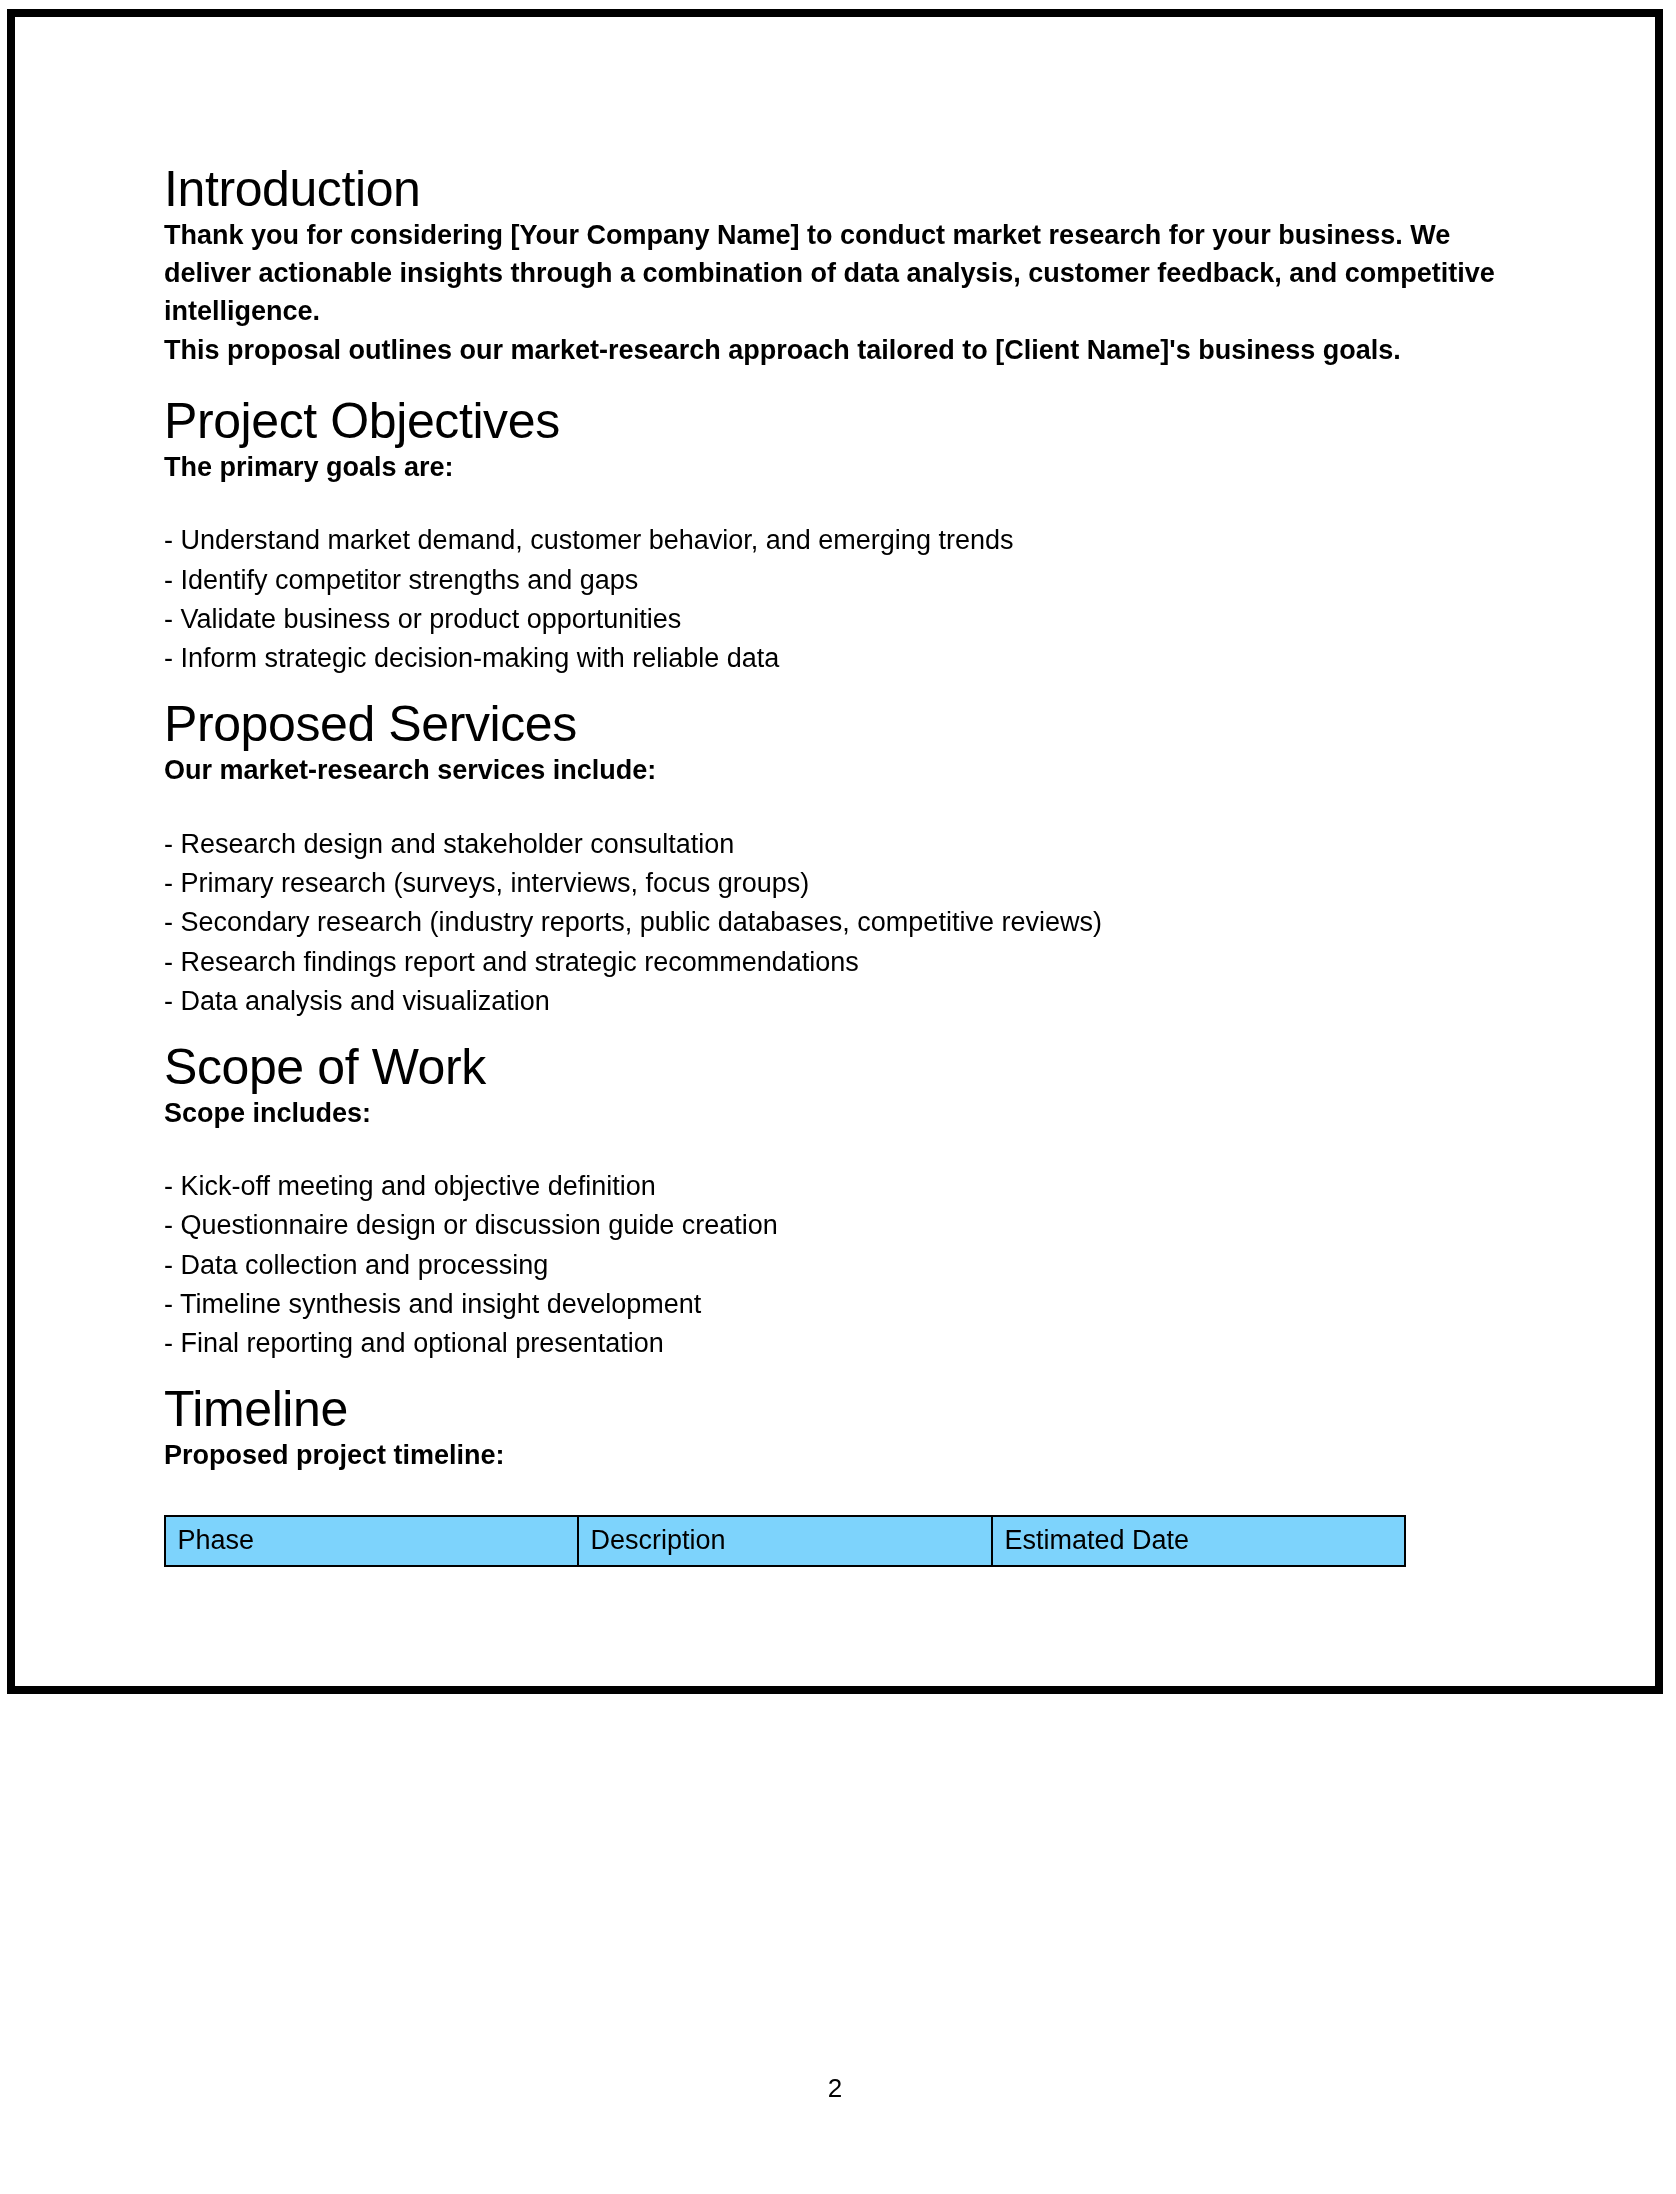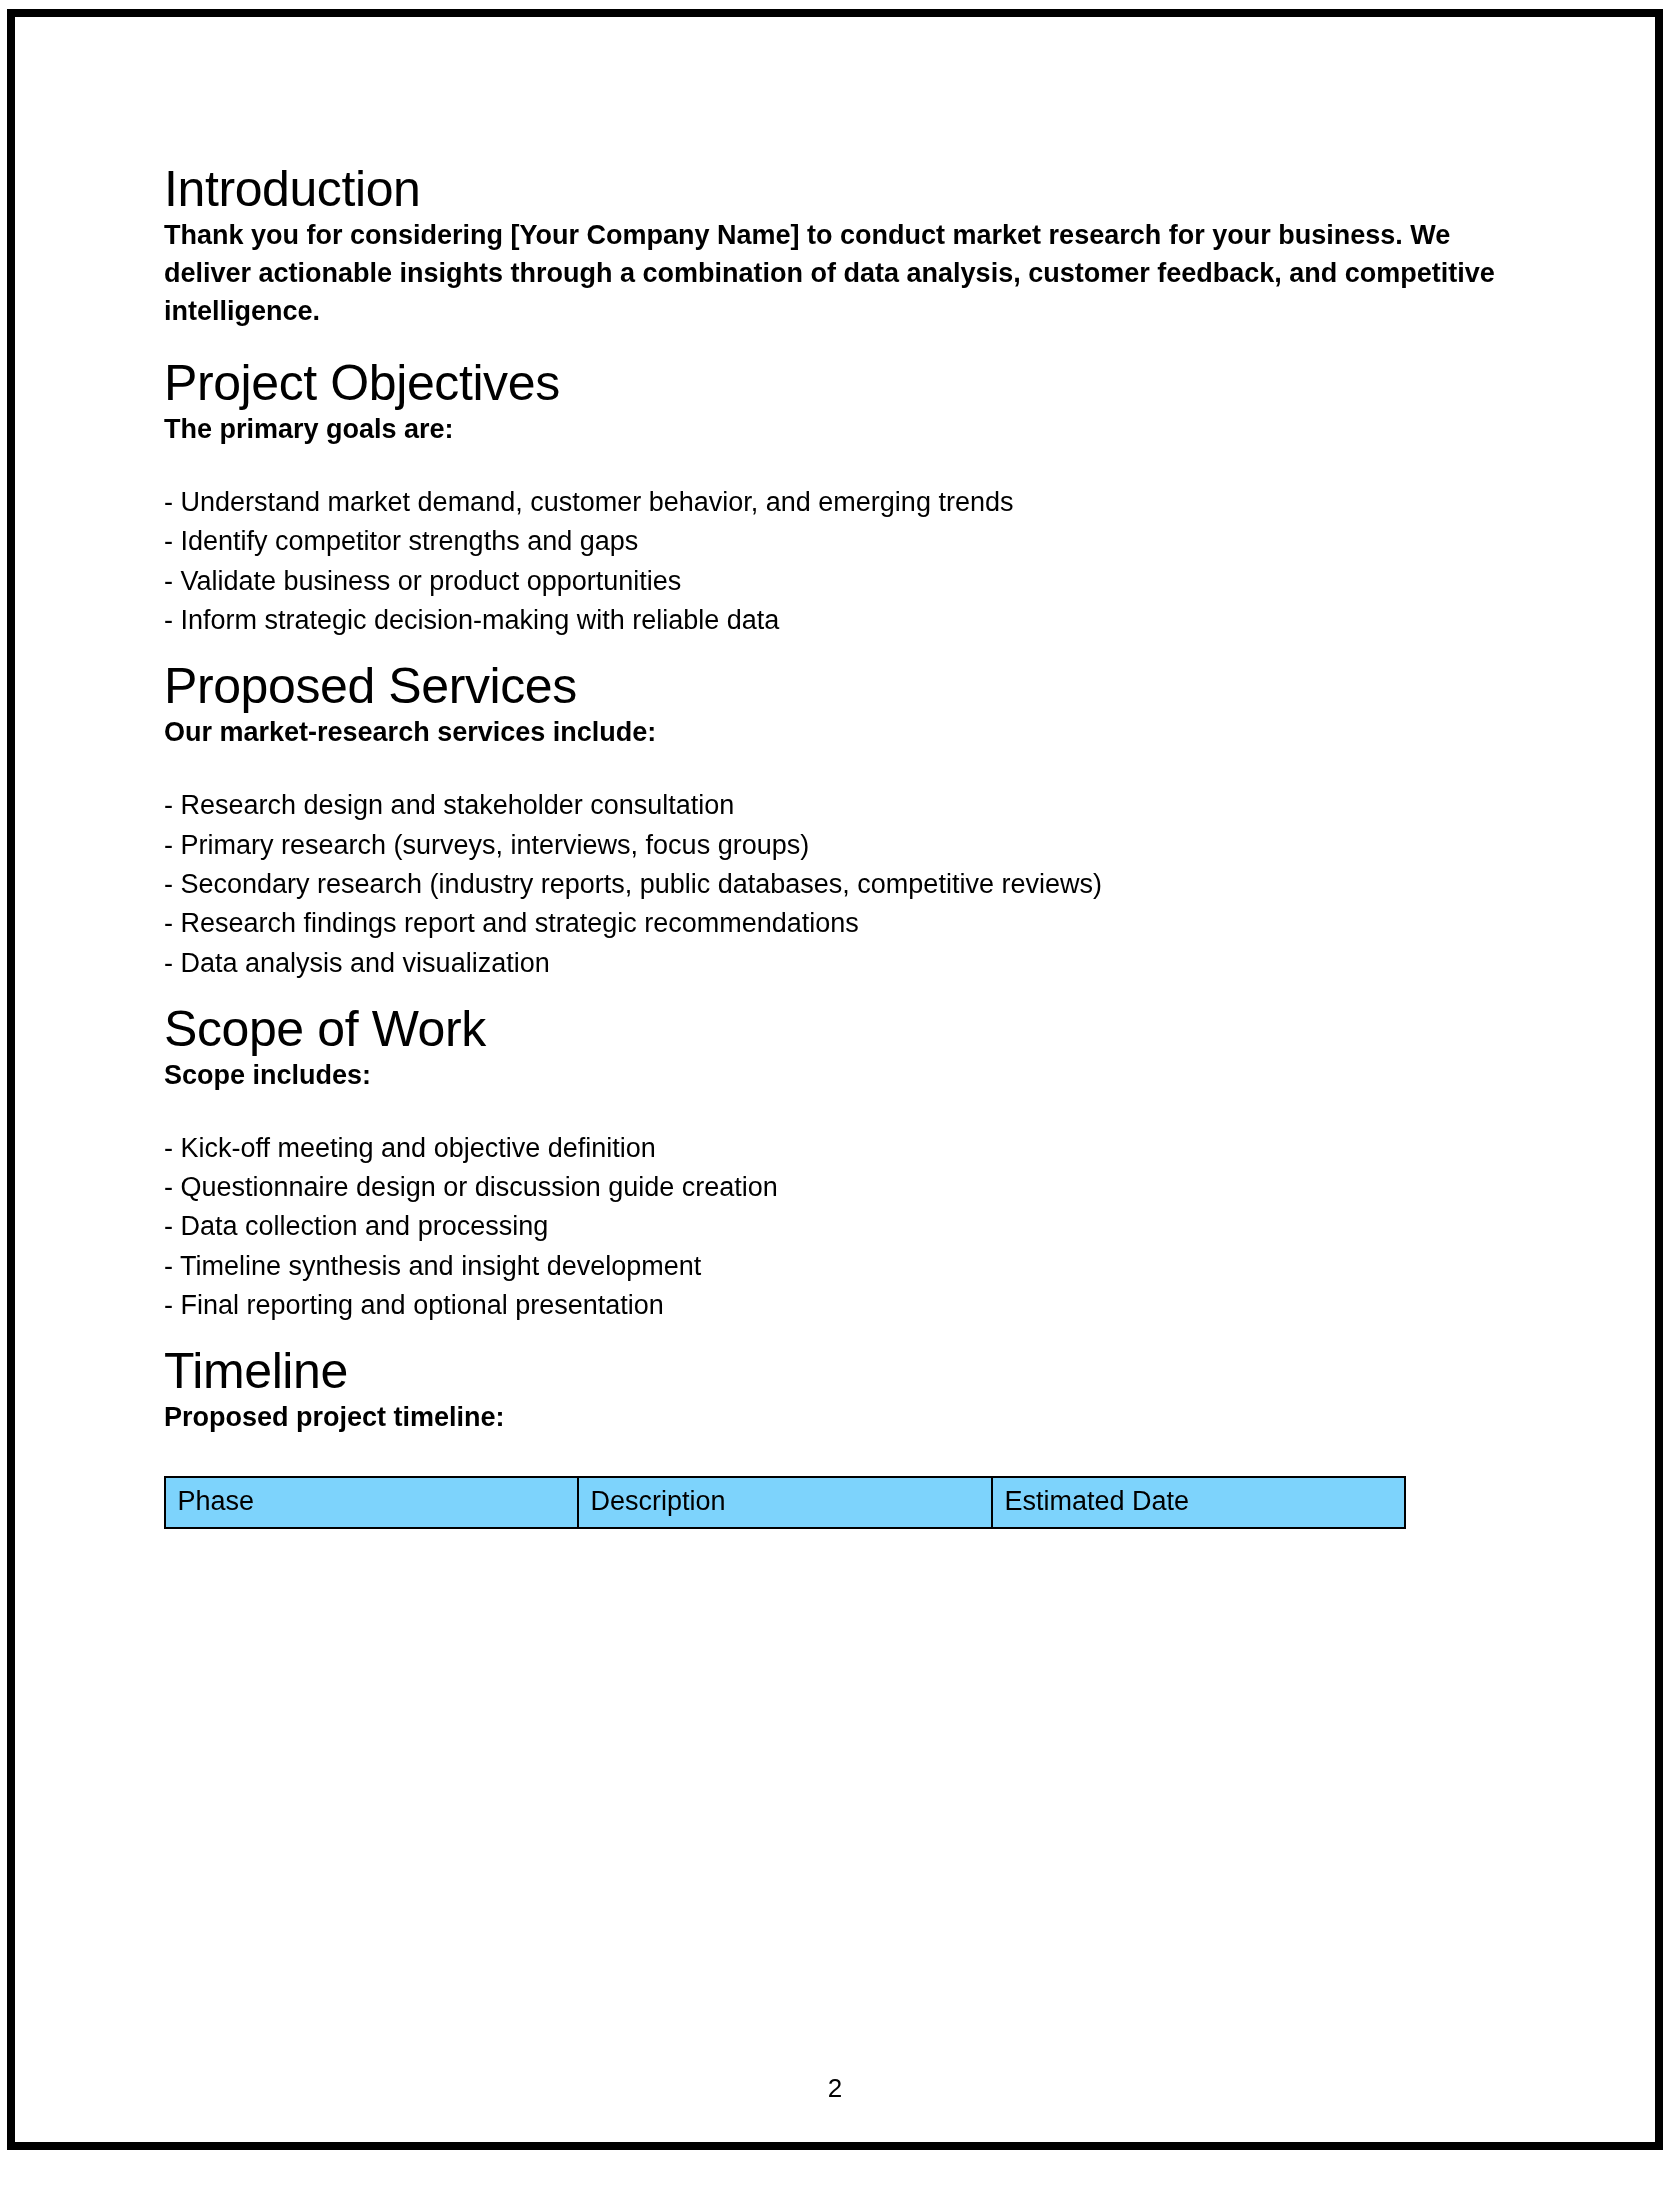--- a/index.html
+++ b/index.html
@@ -15,21 +15,21 @@
     color: #000000;
     -webkit-font-smoothing: antialiased;
   }
 
   
   .page {
     position: absolute;
     left: 7px;
     top: 8.8px;
     width: 1656px;
-    height: 2141px;
+    height: 1685px;
     border: 8px solid #000000;
     background: #ffffff;
     box-sizing: border-box;
   }
 
   .page-body {
     position: absolute;
     left: 149px;
     top: 145px;
     width: 1356px;
@@ -130,20 +130,21 @@
 
 <div class="page">
 
   <div class="page-body">
 
     <section>
       <h1 class="doc-heading">Introduction</h1>
 
       <p class="body-text intro-lead">Thank you for considering [Your Company Name] to conduct market research for your business. We deliver actionable insights through a combination of data analysis, customer feedback, and competitive intelligence.</p>
 
+      <p class="body-text para-gap">This proposal outlines our market-research approach tailored to [Client Name]'s business goals.</p>
     </section>
 
     <section class="section-heading-wrap">
       <h1 class="doc-heading">Project Objectives</h1>
 
       <p class="body-text lead-in">The primary goals are:</p>
 
       <ul class="dash-list">
         <li>- Understand market demand, customer behavior, and emerging trends</li>
         <li>- Identify competitor strengths and gaps</li>

